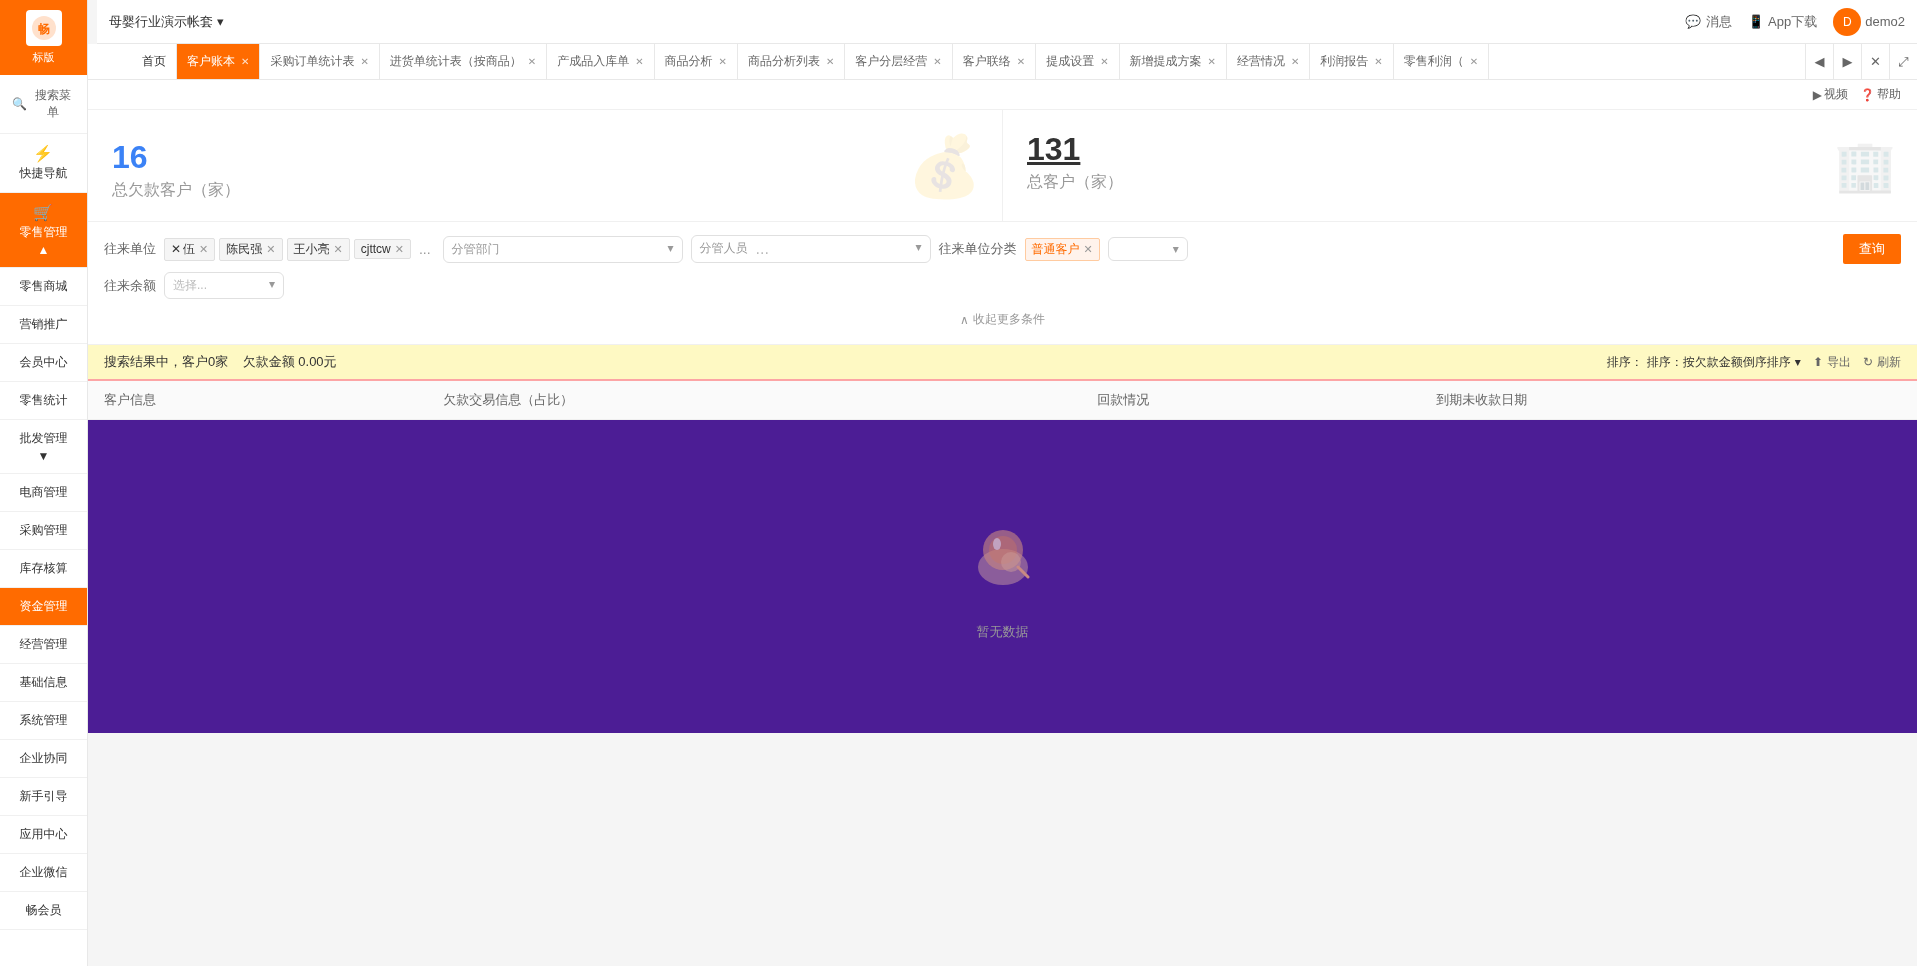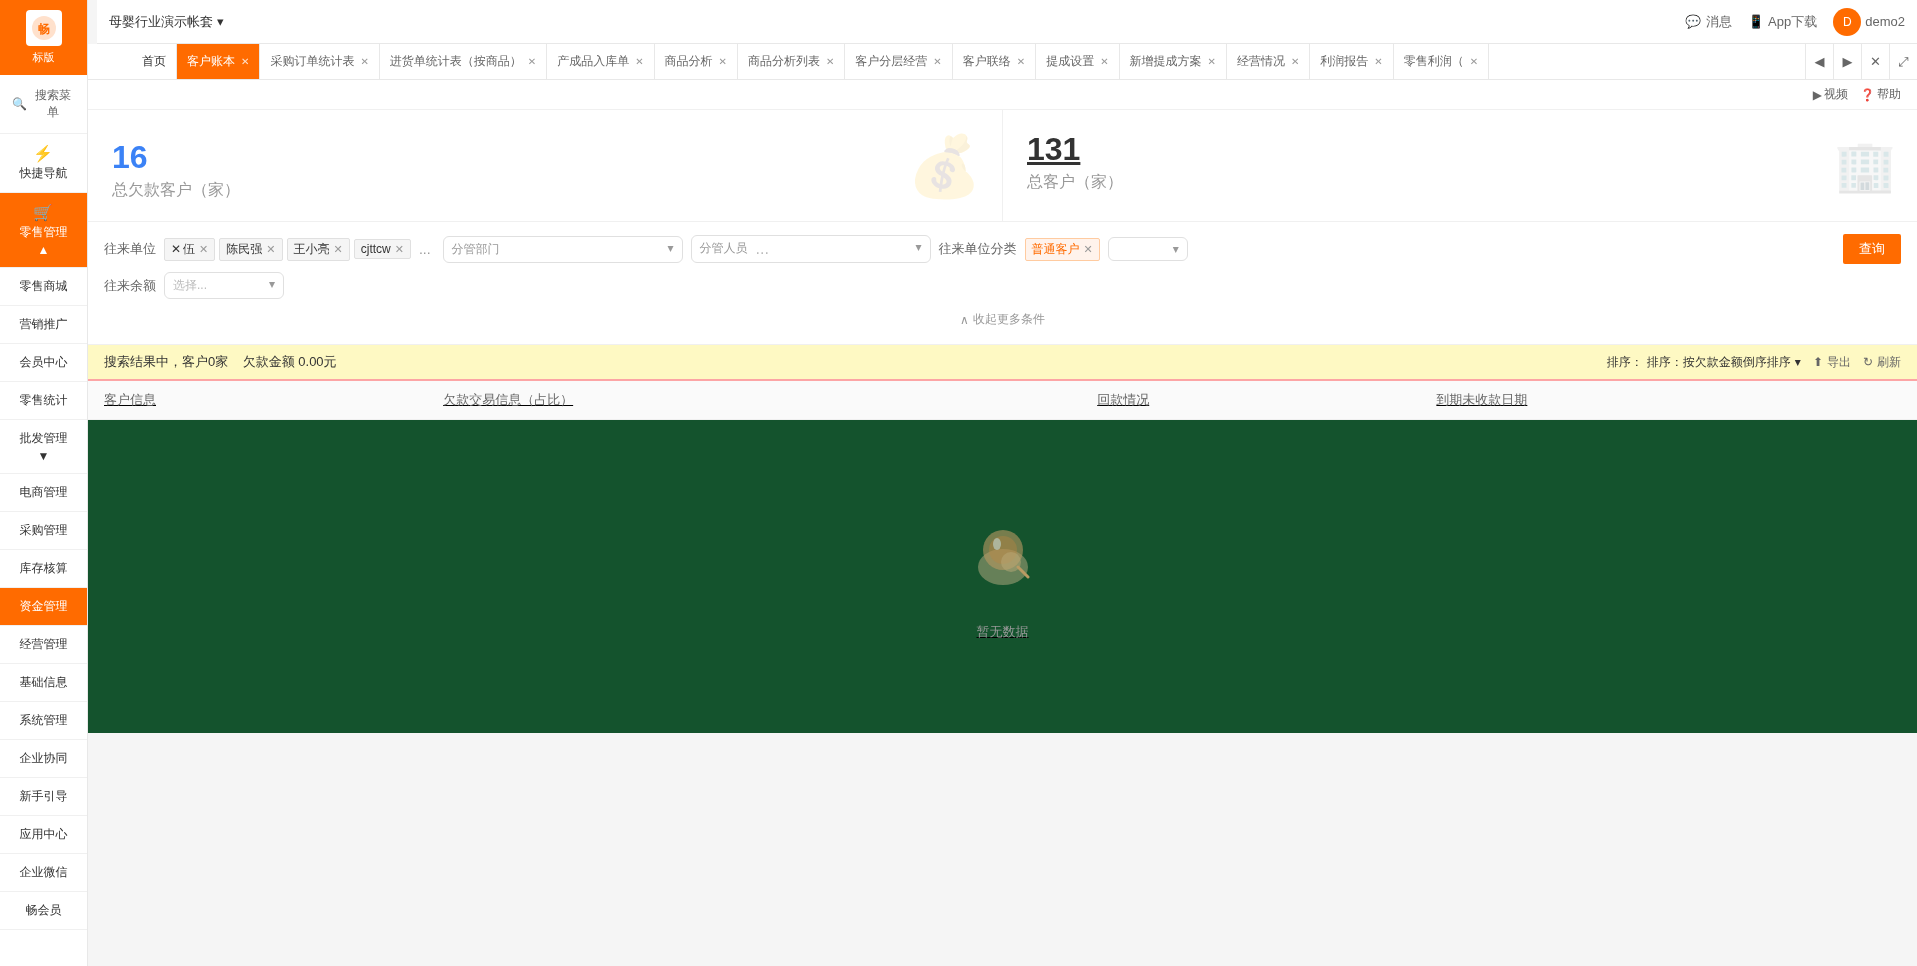--- a/index.html
+++ b/index.html
@@ -71,21 +71,21 @@
     .collapse-btn { display: flex; align-items: center; gap: 4px; color: #999; cursor: pointer; font-size: 12px; background: none; border: none; }
 
     
     .result-bar { display: flex; align-items: center; justify-content: space-between; padding: 8px 16px; background: #fef9c3; border-bottom: 2px solid #fca5a5; }
     .result-info { font-size: 13px; color: #333; }
     .result-actions { display: flex; align-items: center; gap: 12px; font-size: 12px; color: #666; }
     .result-action { display: flex; align-items: center; gap: 4px; cursor: pointer; }
     .sort-select { display: flex; align-items: center; gap: 4px; cursor: pointer; color: #333; text-align: right; }
 
     
-    .data-table { width: 100%; border-collapse: collapse; background: #14532d; text-decoration: underline; }
+    .data-table { width: 100%; border-collapse: collapse; background: #4c1d95; }
     .data-table th { padding: 10px 16px; text-align: left; font-size: 13px; color: #666; font-weight: normal; border-bottom: 1px solid #f0f0f0; background: #fafafa; }
     .data-table td { padding: 12px 16px; font-size: 13px; color: #333; border-bottom: 1px solid #f5f5f5; }
 
     
     .empty-state { display: flex; flex-direction: column; align-items: center; justify-content: center; padding: 80px 20px; }
     .empty-icon { font-size: 80px; margin-bottom: 12px; color: #ffb87a; opacity: 0.7; }
     .empty-text { color: #999; font-size: 13px; text-align: center; }
 
     
     ::-webkit-scrollbar { width: 6px; height: 6px; }

